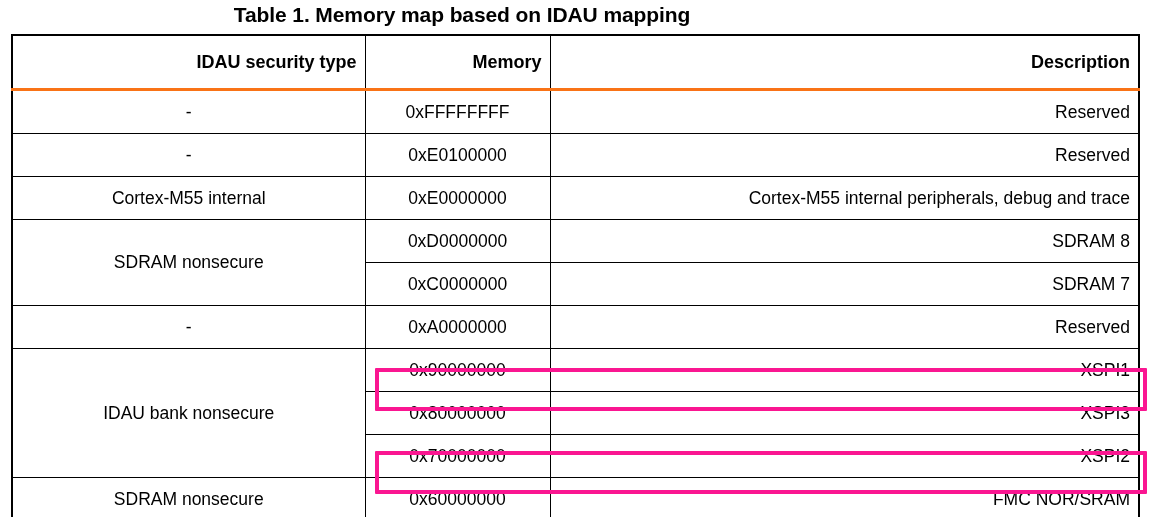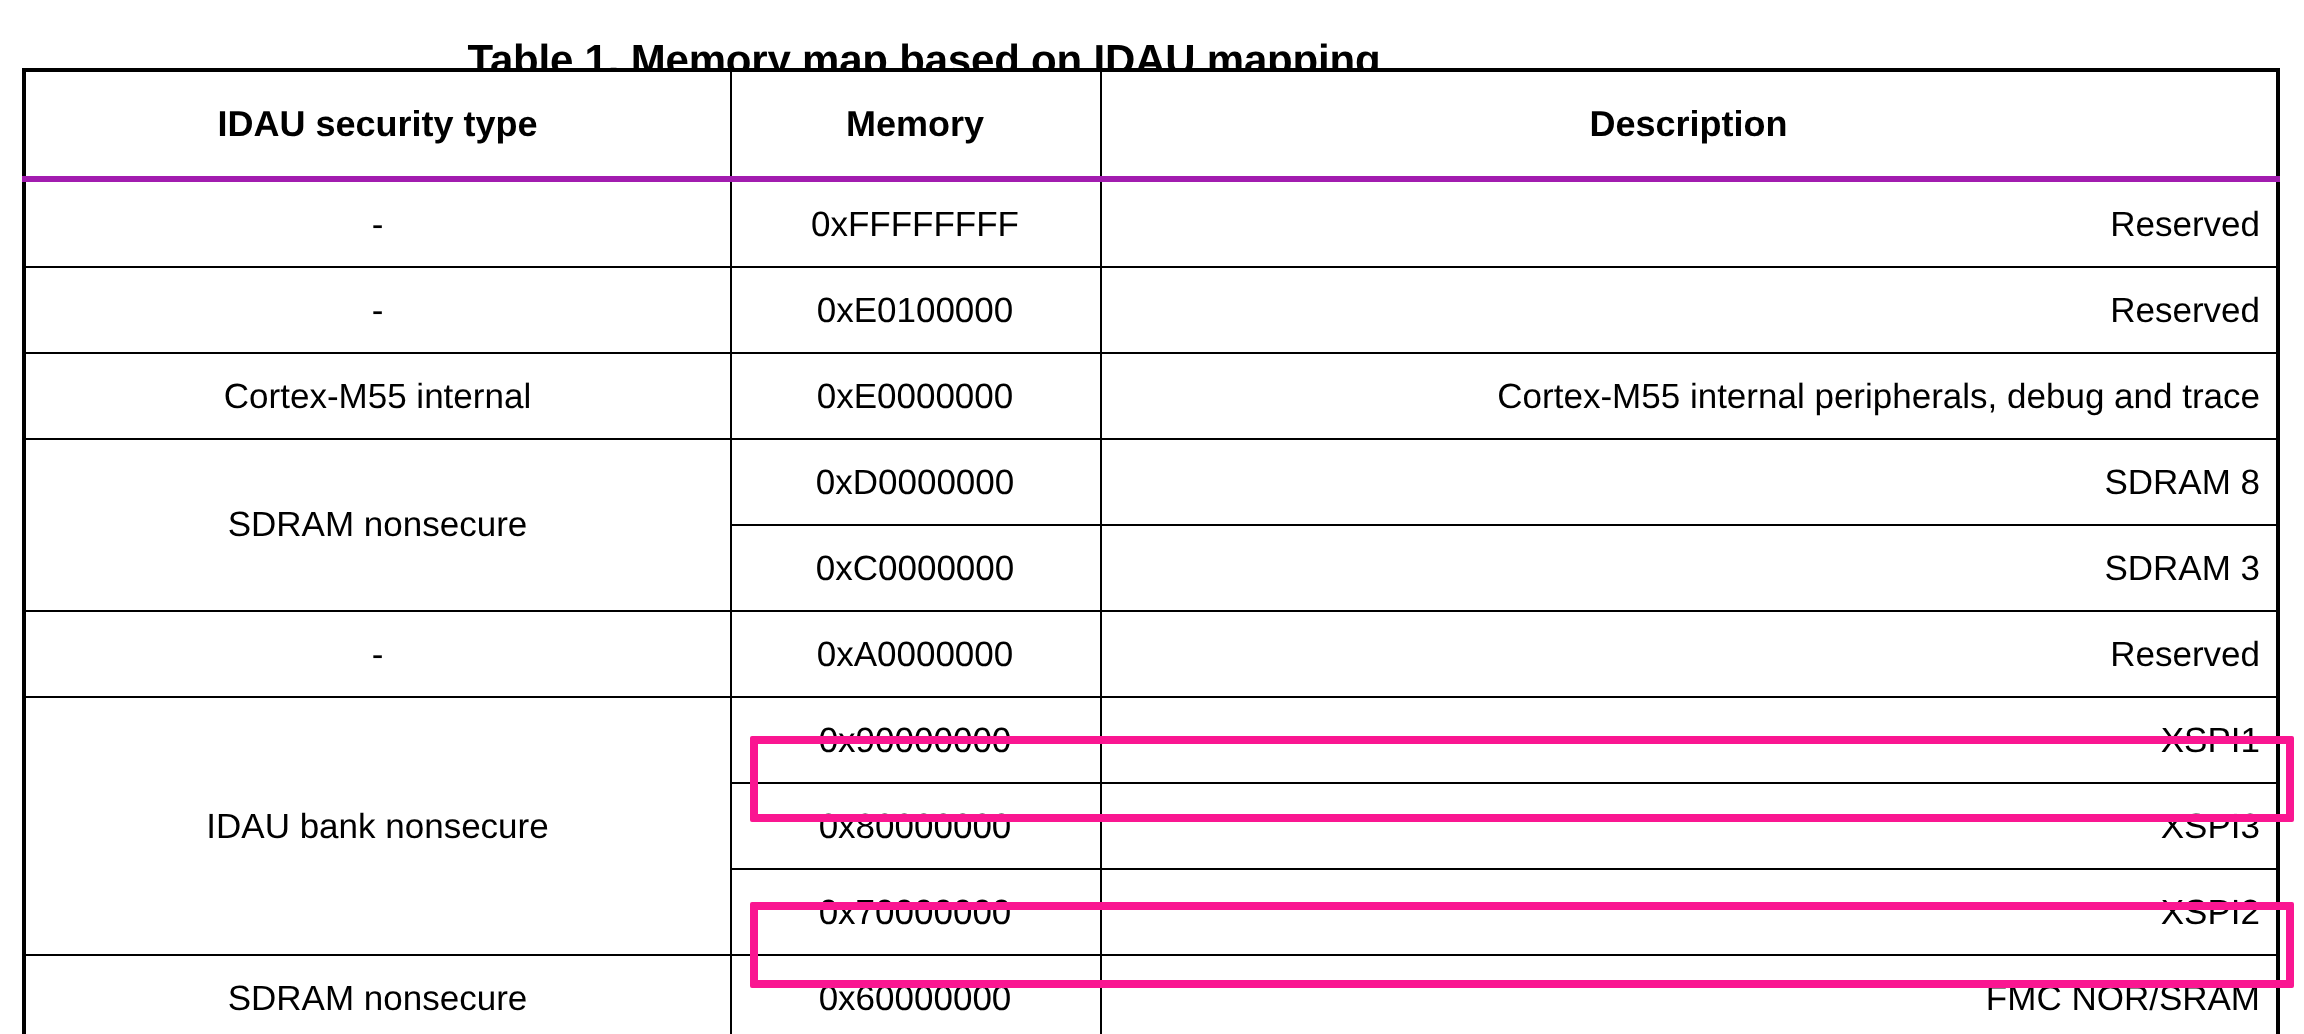--- a/index.html
+++ b/index.html
@@ -18,21 +18,21 @@
   .page {
     position: relative;
     width: 1152px;
     height: 517px;
   }
 
   
   .table-title {
     position: absolute;
     left: 0;
-    top: 18px;
+    top: 2px;
     width: 924px;
     text-align: center;
     font-size: 21px;
     font-weight: bold;
     letter-spacing: -0.1px;
     line-height: 26px;
     white-space: nowrap;
   }
 
   
@@ -63,23 +63,23 @@
     font-size: 17.5px;
     line-height: 21px;
     padding: 0 8px;
     vertical-align: middle;
     background: #ffffff;
     position: relative;
   }
 
   table.memmap thead th {
     font-weight: bold;
-    text-align: center;
+    text-align: right;
     height: 52px;
-    border-bottom: 3px solid #a21caf;
+    border-bottom: 3px solid #f97316;
     font-size: 18px;
   }
 
   td.sec, td.map {
     text-align: center;
   }
   td.desc {
     text-align: right;
     padding-left: 10px;
   }
@@ -146,21 +146,21 @@
             <td class="map">0xE0000000</td>
             <td class="desc">Cortex-M55 internal peripherals, debug and trace</td>
           </tr>
           <tr class="r-std">
             <td class="sec" rowspan="2">SDRAM nonsecure</td>
             <td class="map">0xD0000000</td>
             <td class="desc">SDRAM 8</td>
           </tr>
           <tr class="r-std">
             <td class="map">0xC0000000</td>
-            <td class="desc">SDRAM 3</td>
+            <td class="desc">SDRAM 7</td>
           </tr>
           <tr class="r-std">
             <td class="sec">-</td>
             <td class="map">0xA0000000</td>
             <td class="desc">Reserved</td>
           </tr>
           <tr class="r-std">
             <td class="sec" rowspan="3">IDAU bank nonsecure</td>
             <td class="map">0x90000000</td>
             <td class="desc">XSPI1</td>

